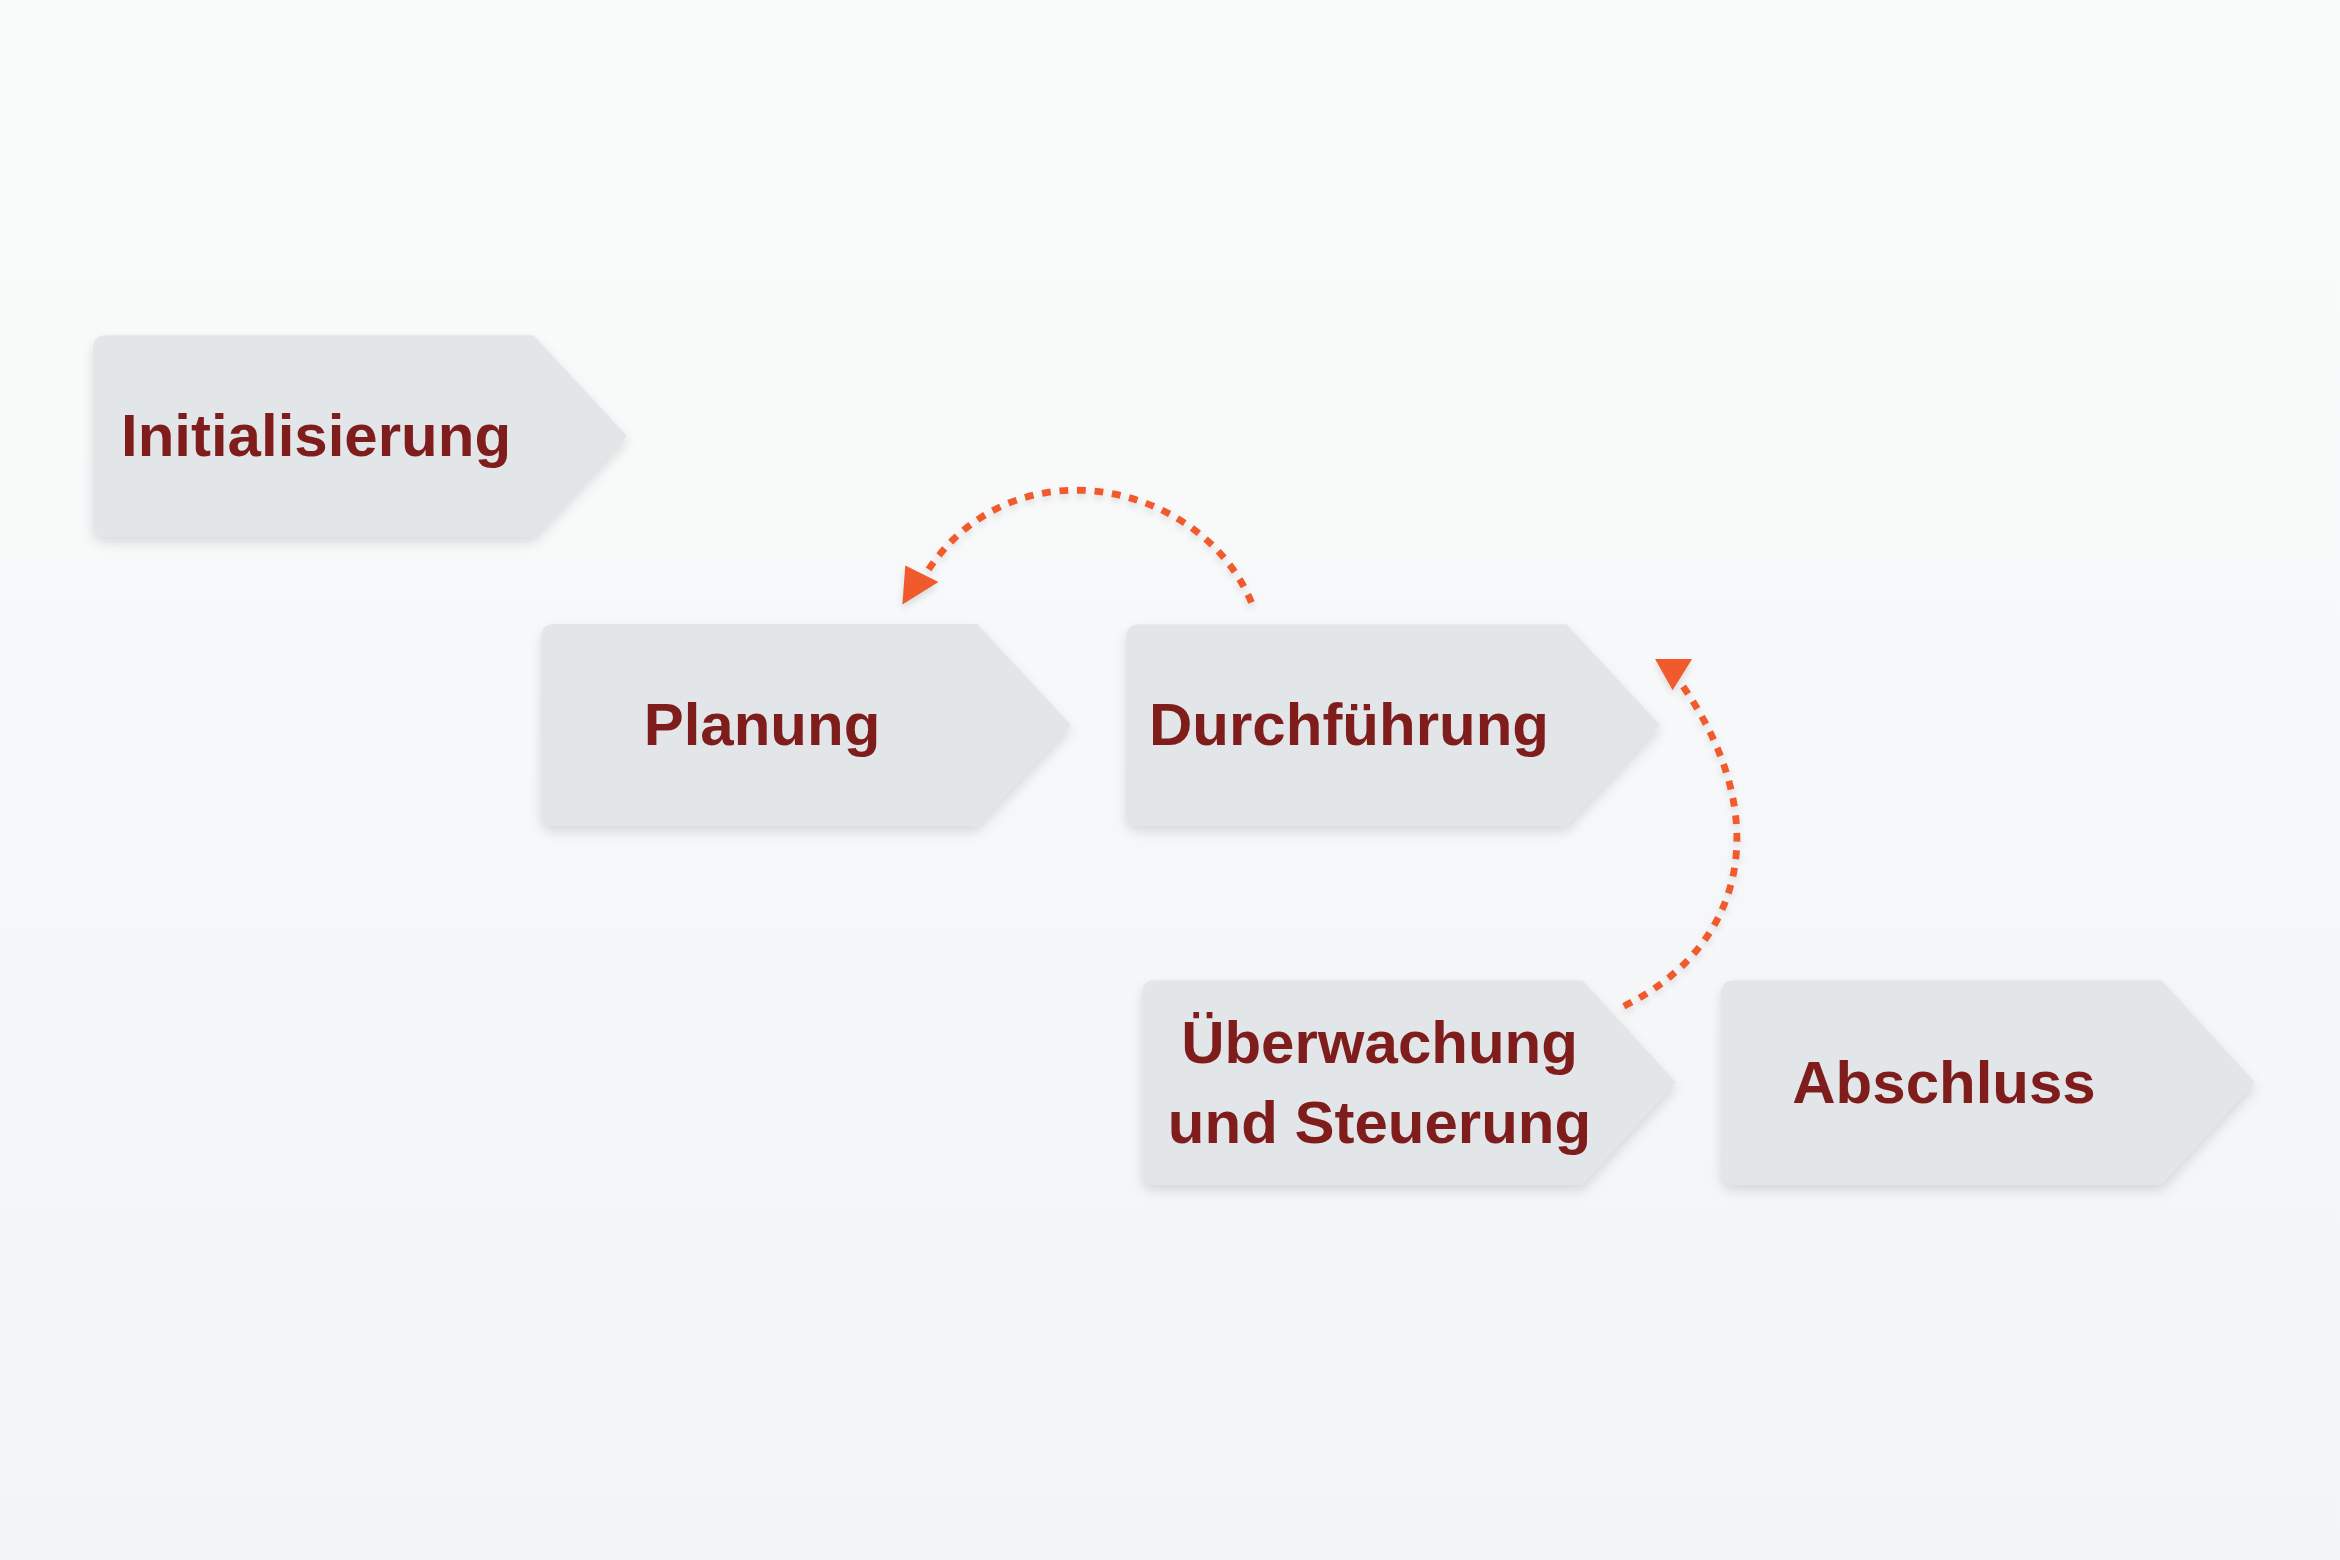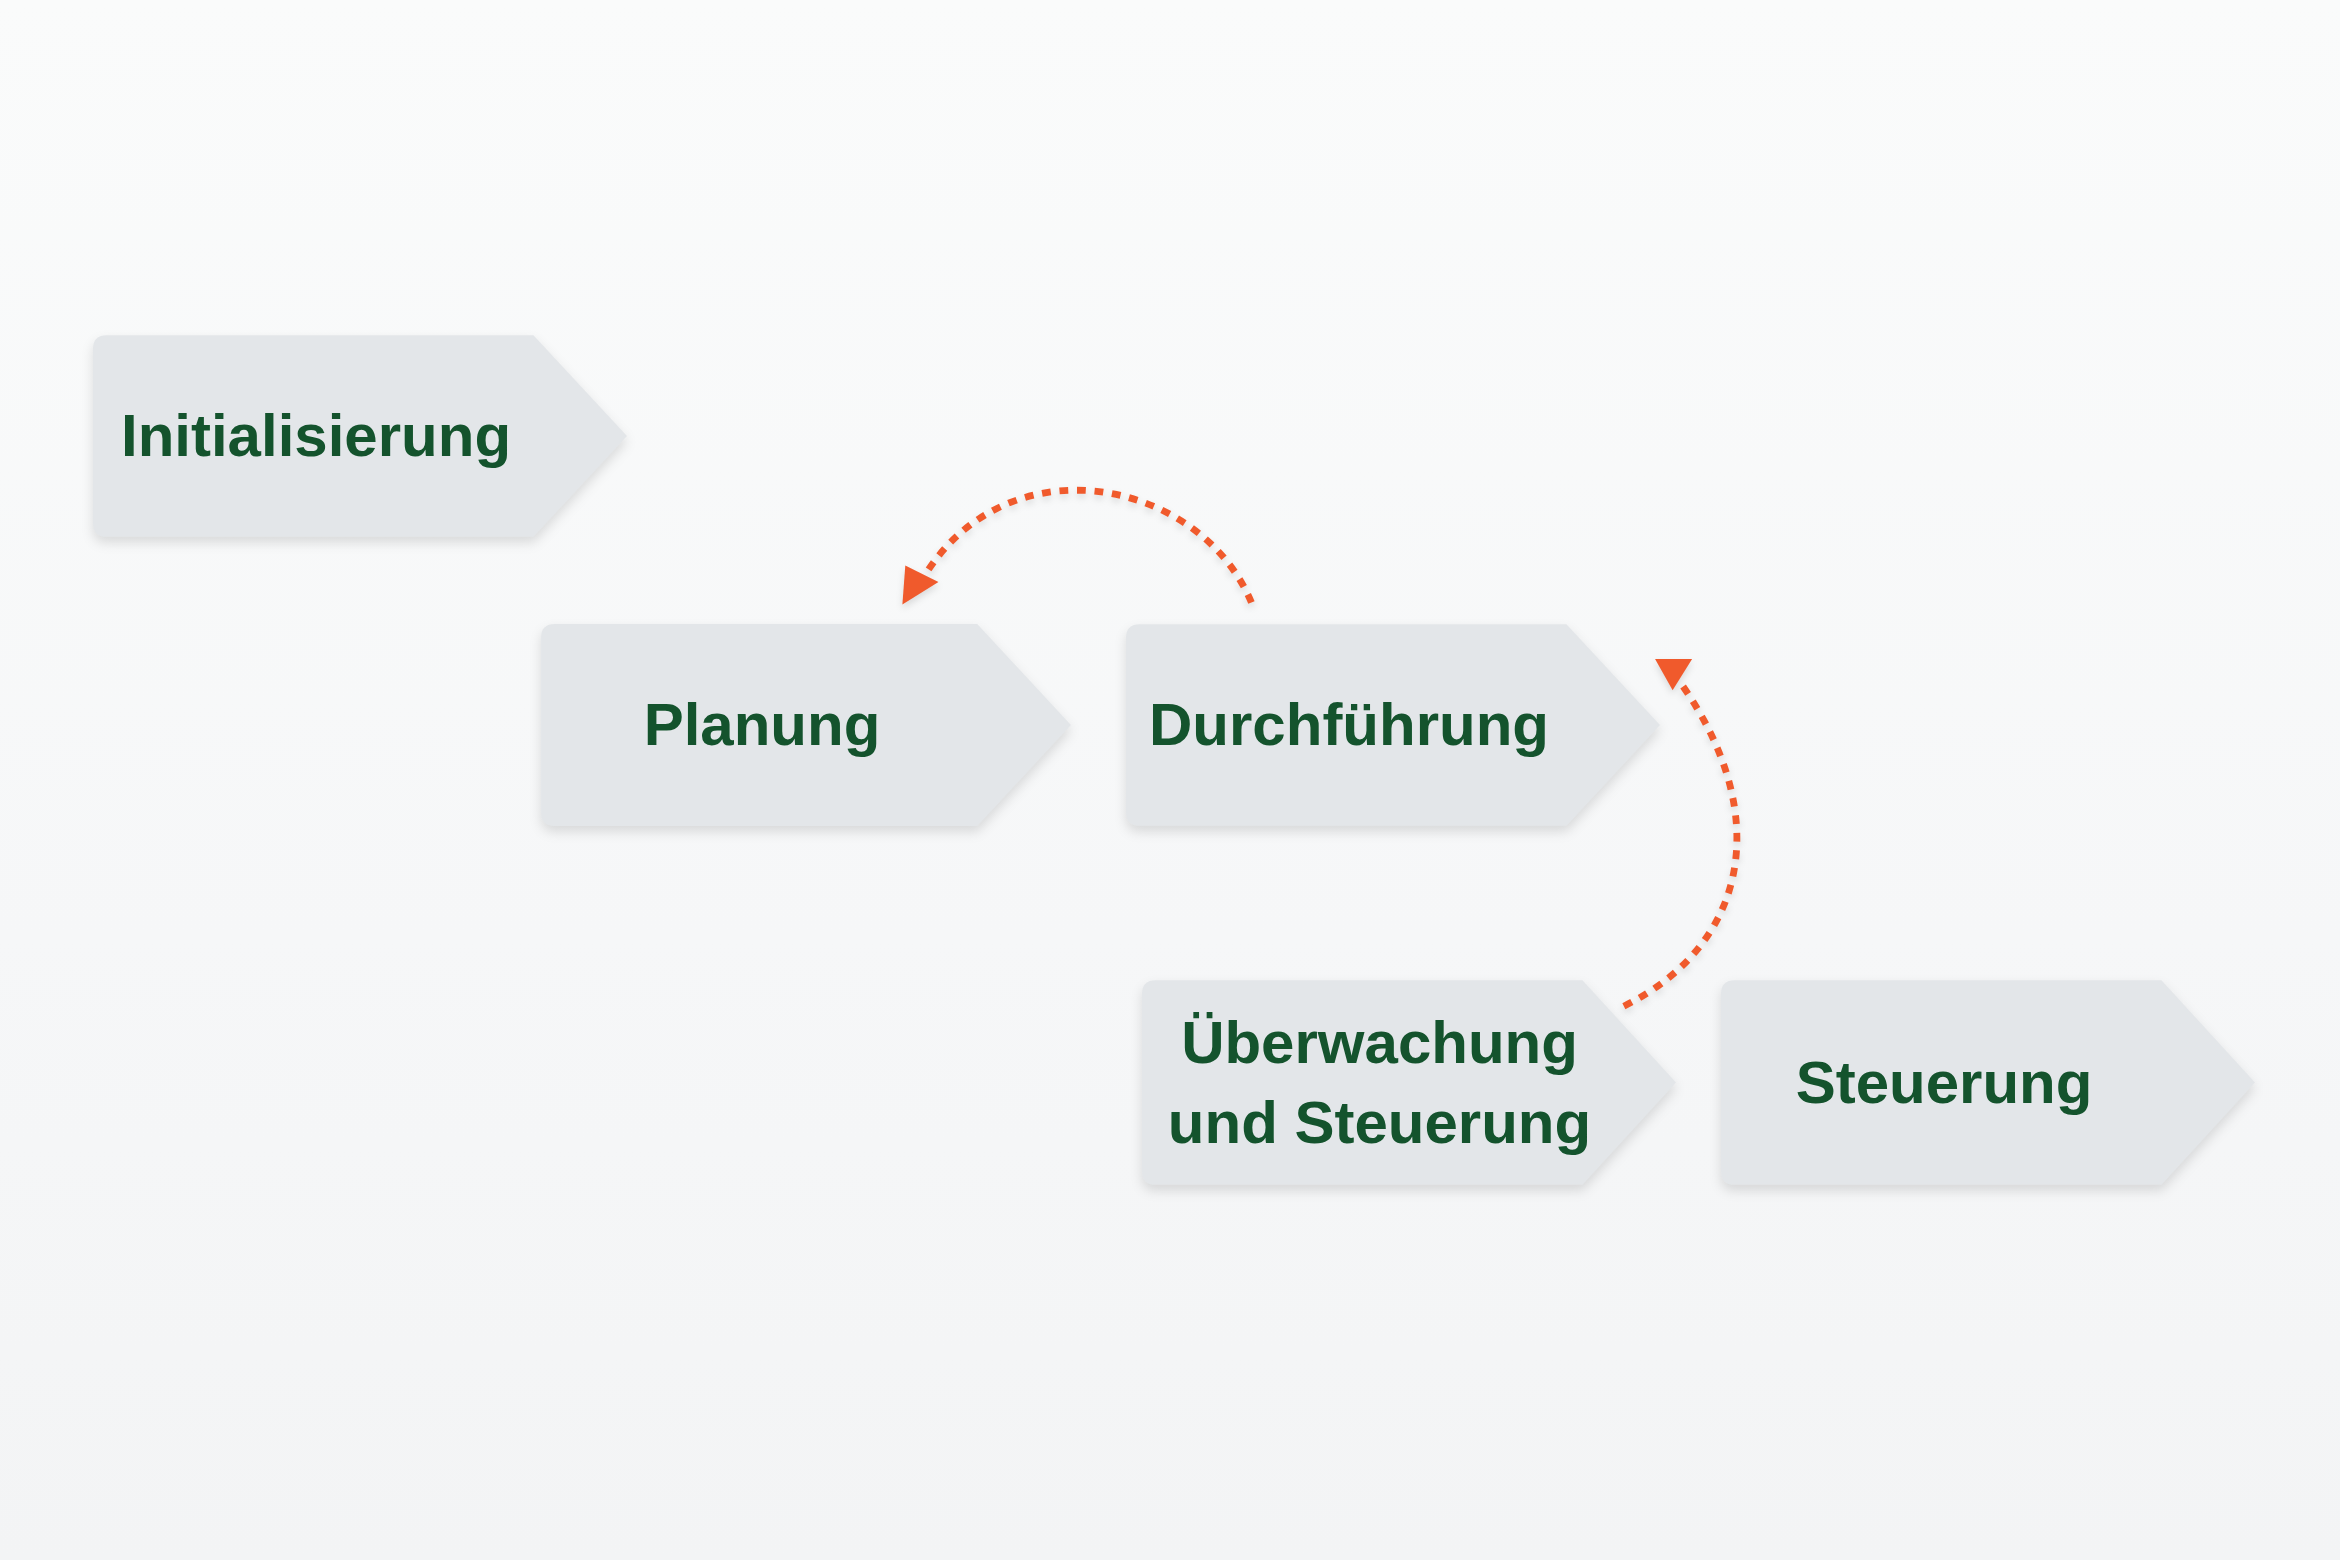--- a/index.html
+++ b/index.html
@@ -1,21 +1,21 @@
 <!DOCTYPE html>
 <html><head>
 <meta charset="utf-8">
 <style>
   html,body{margin:0;padding:0;}
   body{width:2341px;height:1560px;overflow:hidden;
     background:linear-gradient(180deg,#fafbfb 0%,#f6f7f8 60%,#f3f4f5 100%);
     font-family:"Liberation Sans",sans-serif;position:relative;}
   .stage{position:absolute;left:0;top:0;width:2341px;height:1560px;}
   .box{position:absolute;display:flex;align-items:center;justify-content:center;
-    text-align:center;color:#14532d;font-weight:bold;font-size:60px;line-height:80px;
+    text-align:center;color:#7f1d1d;font-weight:bold;font-size:60px;line-height:80px;
     box-sizing:border-box;}
   .box svg.shape{position:absolute;left:0;top:0;overflow:visible;}
   .box .label{position:relative;white-space:pre-line;}
   svg.arrows{position:absolute;left:0;top:0;}
 </style>
 </head>
 <body>
 
 <div class="stage">
 
@@ -45,21 +45,21 @@
         <path d="M14 0 H452 L548 105 L452 210 H14 Q0 210 0 196 V14 Q0 0 14 0Z" fill="#e3e6e9" style="filter:drop-shadow(0 6px 6px rgba(0,0,0,0.12))"></path>
       </svg>
     <span class="label">Überwachung
 und Steuerung</span>
   </div>
 
   <div class="box" style="left:1721px;top:980px;width:534px;height:205px;padding-right:88px;">
     <svg class="shape" width="534" height="205" viewBox="0 0 548 210">
         <path d="M14 0 H452 L548 105 L452 210 H14 Q0 210 0 196 V14 Q0 0 14 0Z" fill="#e3e6e9" style="filter:drop-shadow(0 6px 6px rgba(0,0,0,0.12))"></path>
       </svg>
-    <span class="label">Steuerung</span>
+    <span class="label">Abschluss</span>
   </div>
 
   <svg class="arrows" width="2341" height="1560" viewBox="0 0 2400 1600">
     <g style="filter:drop-shadow(0 4px 4px rgba(0,0,0,0.12))">
       <path d="M1283 618 C1230 490 1030 450 945 595" fill="none" stroke="#f05a2c" stroke-width="7" stroke-dasharray="9 9"></path>
       <polygon points="925,620 928,580 962,597" fill="#f05a2c"></polygon>
     </g>
     <g style="filter:drop-shadow(0 4px 4px rgba(0,0,0,0.12))">
       <path d="M1665 1032 C1790 970 1820 840 1725 703" fill="none" stroke="#f05a2c" stroke-width="7" stroke-dasharray="9 9"></path>
       <polygon points="1697,676 1735,676 1715,708" fill="#f05a2c"></polygon>

